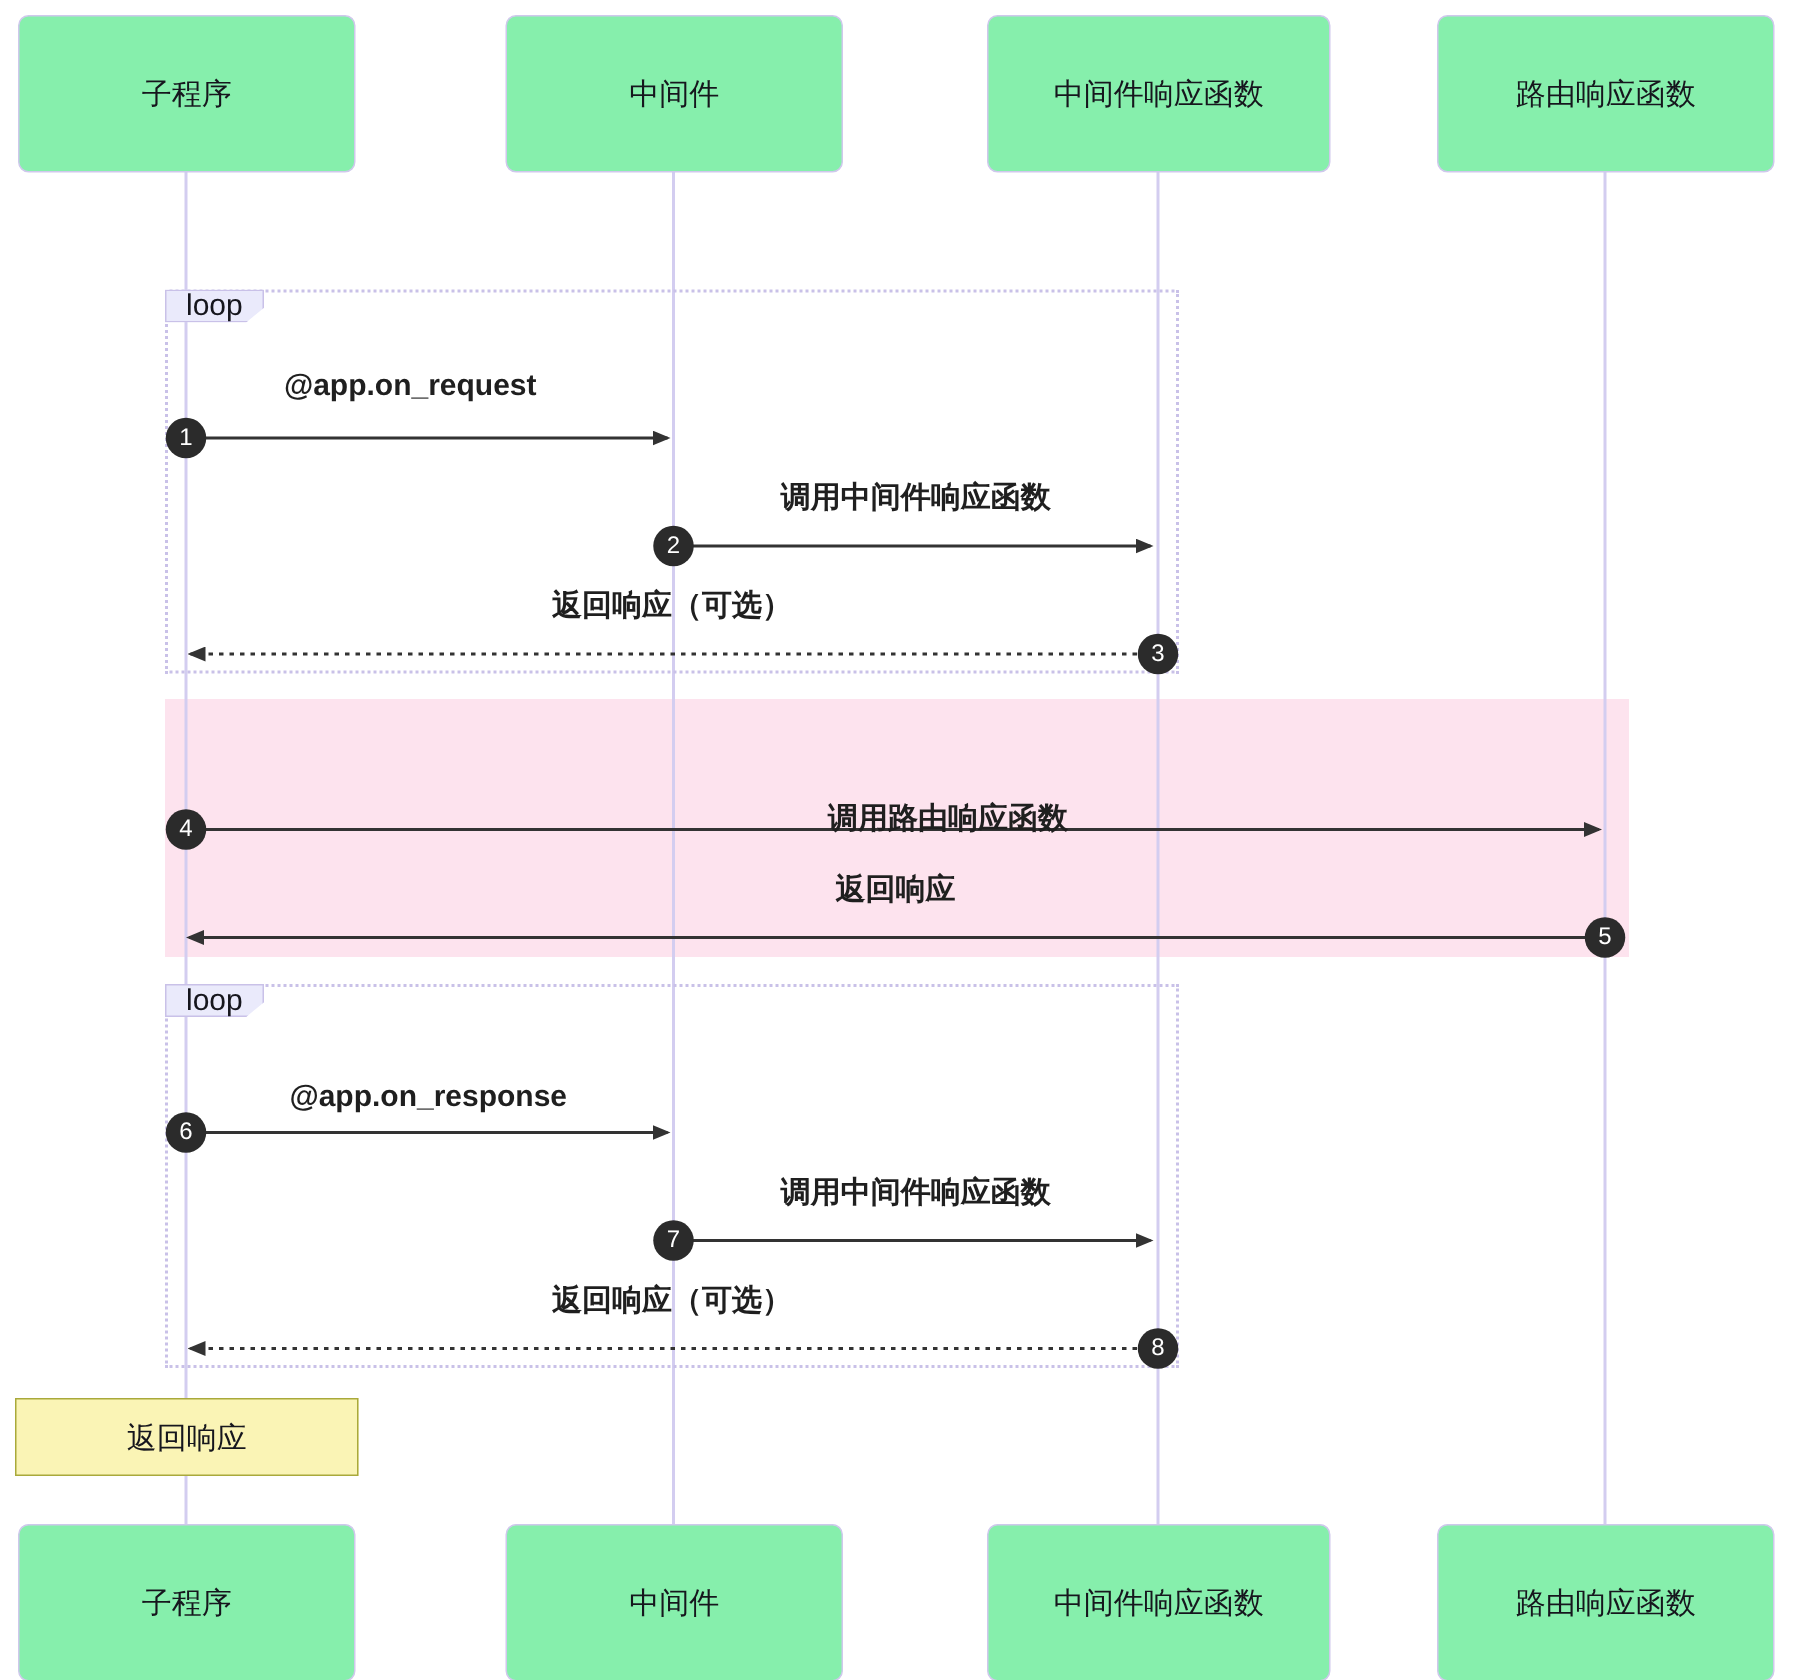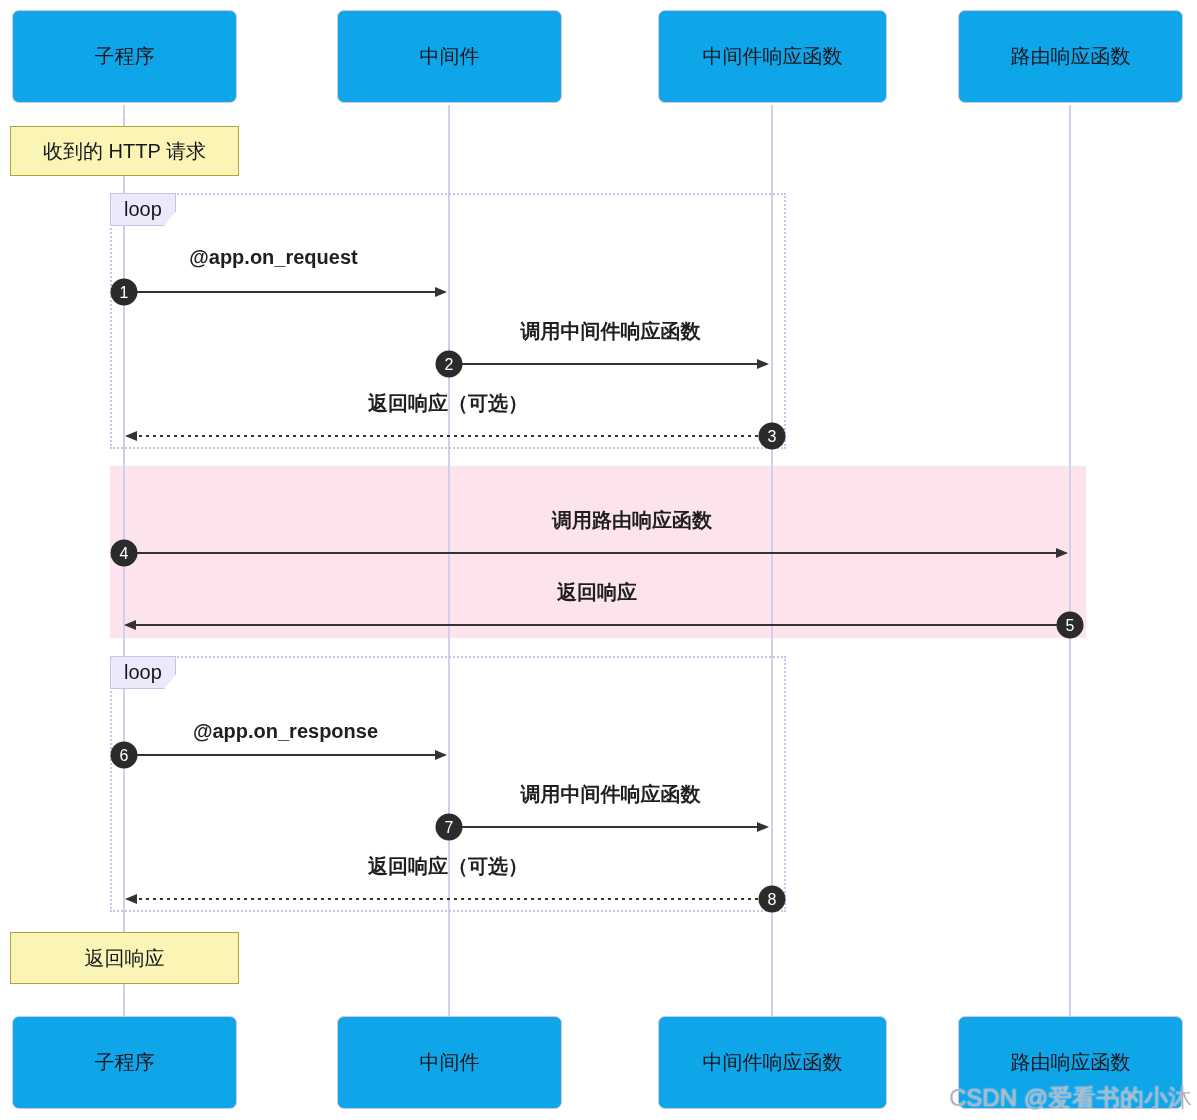--- a/index.html
+++ b/index.html
@@ -1,29 +1,29 @@
 <!DOCTYPE html>
 <html><head>
 <meta charset="utf-8">
 <style>
   html,body{margin:0;padding:0;background:#fff;}
   body{font-family:"Liberation Sans","DejaVu Sans",sans-serif;}
   .stage{position:relative;width:1197px;height:1120px;background:#fff;overflow:hidden;}
 
-  .actor{position:absolute;height:93px;background:#0ea5e9;border:1.5px solid #cfc8ec;
+  .actor{position:absolute;height:105px;background:#86efac;border:1.5px solid #cfc8ec;
          border-radius:7px;display:flex;align-items:center;justify-content:center;
          font-size:20px;color:#16161d;box-sizing:border-box;}
   .lifeline{position:absolute;width:2px;background:#d3cdf0;top:105px;height:911px;}
 
   .note{position:absolute;background:#faf4b5;border:1.7px solid #a9a93b;
         display:flex;align-items:center;justify-content:center;font-size:20px;color:#16161d;
         box-sizing:border-box;}
 
   .loopbox{position:absolute;border:2px dotted #c9c1e8;box-sizing:border-box;}
-  .looptab{position:absolute;width:66px;height:33px;background:#eaeafb;border:1px solid #c9c1e8;
+  .looptab{position:absolute;width:66px;height:22px;background:#eaeafb;border:1px solid #c9c1e8;
            box-sizing:border-box;display:flex;align-items:center;padding-left:13px;
            font-size:20px;color:#16161d;
            clip-path:polygon(0 0,100% 0,100% 55%,82% 100%,0 100%);}
 
   .hl{position:absolute;background:#fde3ee;}
 
   .msg-label{position:absolute;text-align:center;font-size:20px;font-weight:bold;color:#1f1f1f;}
   .seqnum{position:absolute;width:27px;height:27px;border-radius:50%;background:#2b2b2b;
           color:#fff;display:flex;align-items:center;justify-content:center;
           font-size:16px;transform:translate(-50%,-50%);}
@@ -65,23 +65,20 @@
   <div class="actor z2" style="left:337px;top:1016px;width:225px">
       <span>中间件</span>
     </div>
   <div class="actor z2" style="left:658px;top:1016px;width:229px">
       <span>中间件响应函数</span>
     </div>
   <div class="actor z2" style="left:958px;top:1016px;width:225px">
       <span>路由响应函数</span>
     </div>
 
-  <div class="note z4" style="left:10px;top:126px;width:229px;height:50px">
-    <span>收到的 HTTP 请求</span>
-  </div>
   <div class="note z4" style="left:10px;top:932px;width:229px;height:52px">
     <span>返回响应</span>
   </div>
 
   <div class="loopbox z2" style="left:110px;top:193px;width:676px;height:256px"></div>
   <div class="looptab z2" style="left:110px;top:193px">
       <span>loop</span>
     </div>
 
   <div class="loopbox z2" style="left:110px;top:656px;width:676px;height:256px"></div>
@@ -101,29 +98,28 @@
     <line x1="124" y1="553" x2="1066" y2="553" stroke="#333333" stroke-width="2" marker-end="url(#ah)"></line>
     <line x1="1070" y1="625" x2="126" y2="625" stroke="#333333" stroke-width="2" marker-end="url(#ah)"></line>
     <line x1="124" y1="755" x2="445" y2="755" stroke="#333333" stroke-width="2" marker-end="url(#ah)"></line>
     <line x1="449" y1="827" x2="767" y2="827" stroke="#333333" stroke-width="2" marker-end="url(#ah)"></line>
     <line x1="772" y1="899" x2="127" y2="899" stroke="#333333" stroke-width="2" stroke-dasharray="3,4" marker-end="url(#ah)"></line>
   </svg>
 
   <div class="msg-label z3" style="left:112px;top:246px;width:323px">@app.on_request</div>
   <div class="msg-label z3" style="left:449px;top:318px;width:323px">调用中间件响应函数</div>
   <div class="msg-label z3" style="left:124px;top:390px;width:648px">返回响应（可选）</div>
-  <div class="msg-label z3" style="left:124px;top:507px;width:1016px">调用路由响应函数</div>
+  <div class="msg-label z3" style="left:124px;top:532px;width:1016px">调用路由响应函数</div>
   <div class="msg-label z3" style="left:124px;top:579px;width:946px">返回响应</div>
   <div class="msg-label z3" style="left:124px;top:720px;width:323px">@app.on_response</div>
   <div class="msg-label z3" style="left:449px;top:781px;width:323px">调用中间件响应函数</div>
   <div class="msg-label z3" style="left:124px;top:853px;width:648px">返回响应（可选）</div>
 
   <div class="seqnum z4" style="left:124px;top:292px">1</div>
   <div class="seqnum z4" style="left:449px;top:364px">2</div>
   <div class="seqnum z4" style="left:772px;top:436px">3</div>
   <div class="seqnum z4" style="left:124px;top:553px">4</div>
   <div class="seqnum z4" style="left:1070px;top:625px">5</div>
   <div class="seqnum z4" style="left:124px;top:755px">6</div>
   <div class="seqnum z4" style="left:449px;top:827px">7</div>
   <div class="seqnum z4" style="left:772px;top:899px">8</div>
 
-  <div class="watermark">CSDN @爱看书的小沐</div>
 </div>
 
 </body></html>

